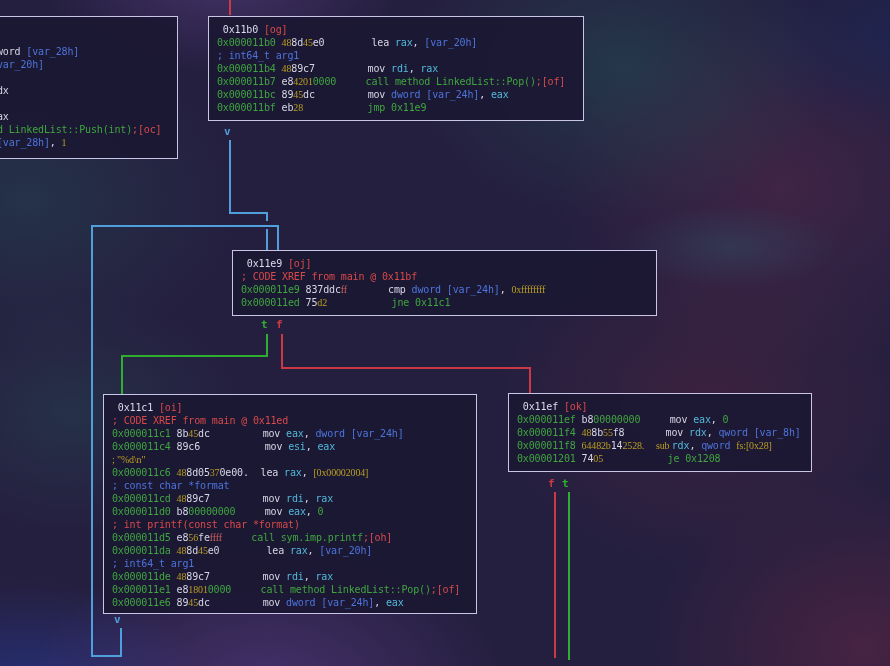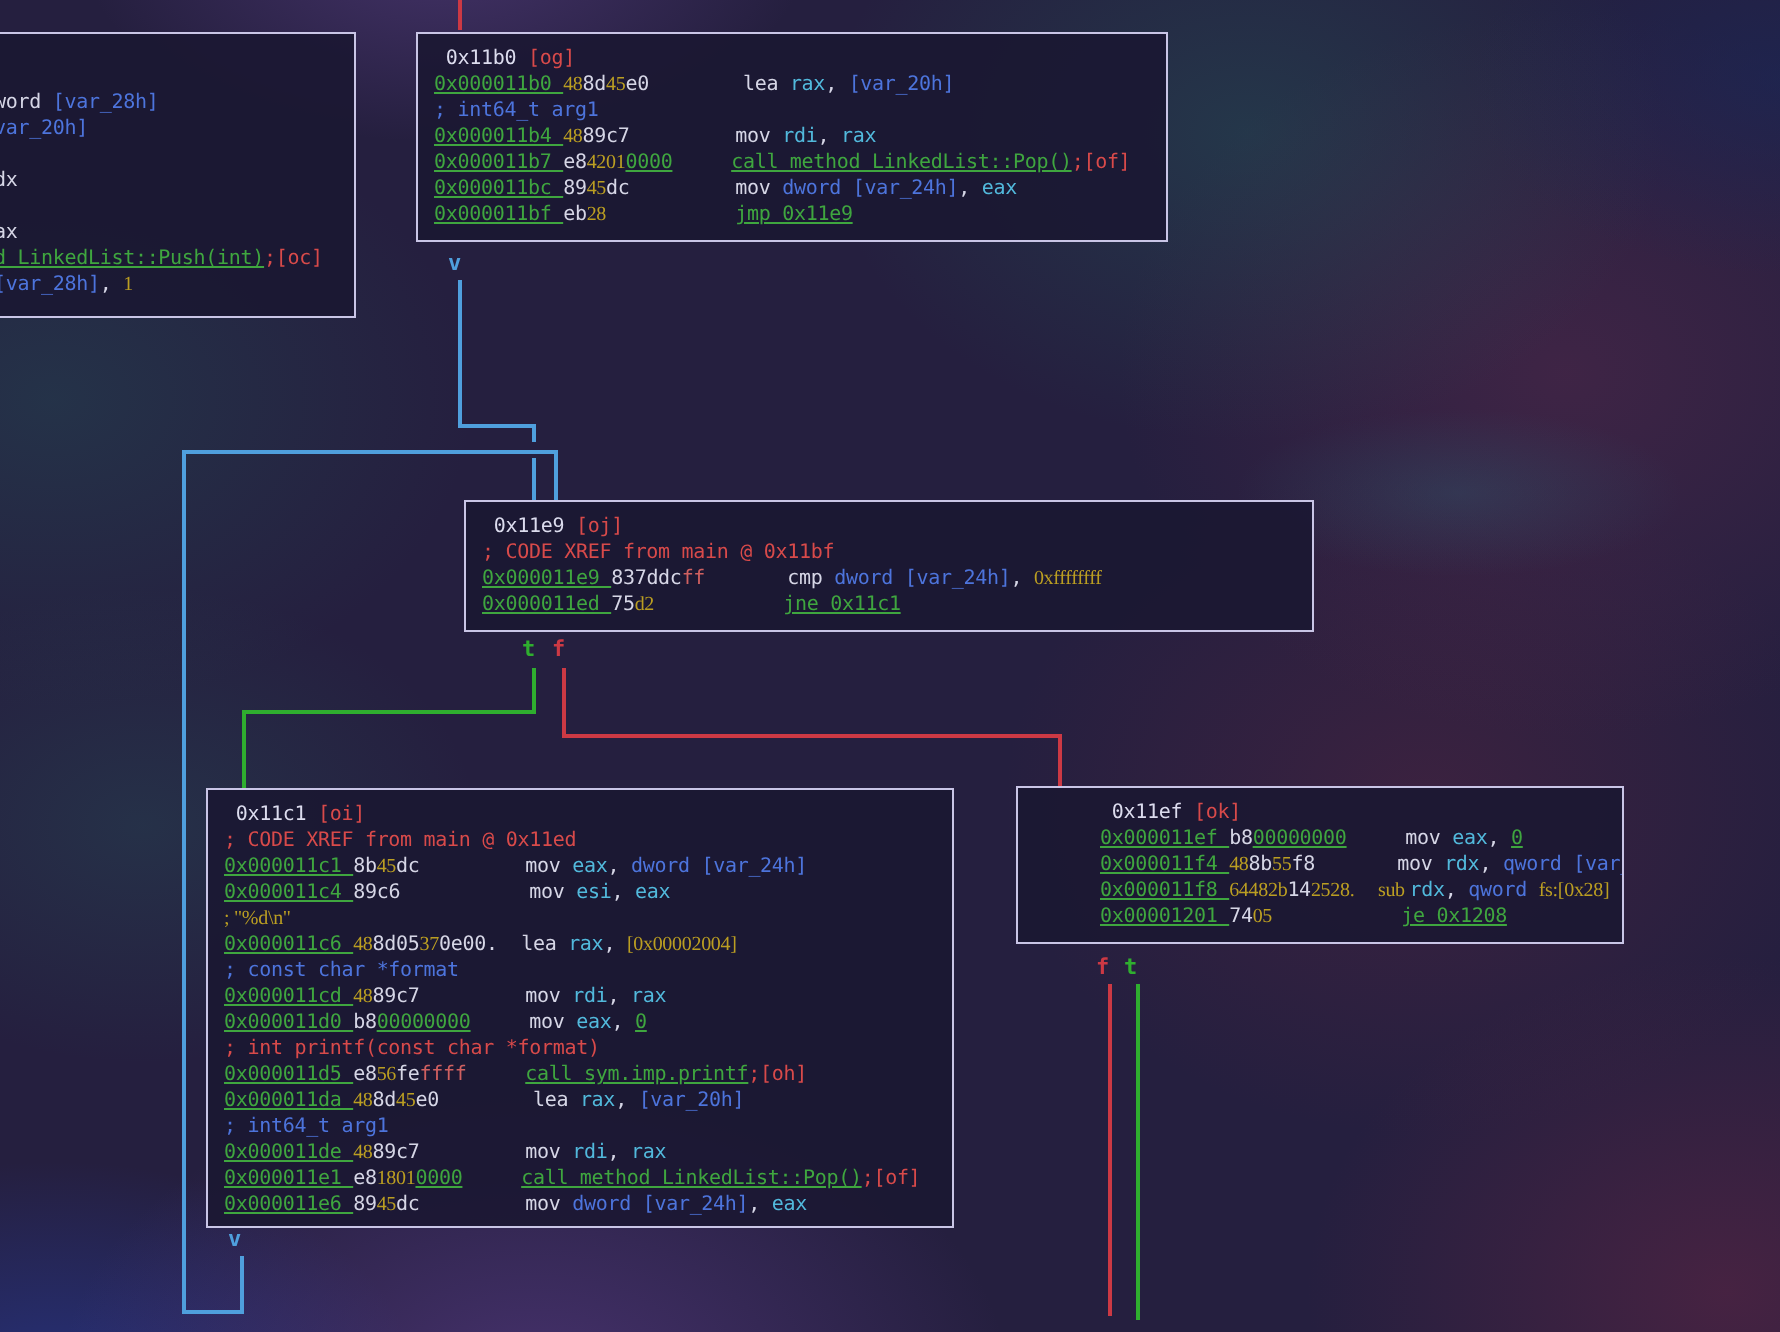--- a/index.html
+++ b/index.html
@@ -27,23 +27,23 @@
     border:1.5px solid var(--c-block_border);
   }
   .block pre{
     margin:0;padding:6px 8px 0 8px;
     font-family:"DejaVu Sans Mono", monospace;
     font-size:10px;line-height:13px;letter-spacing:-0.15px;
     white-space:pre;overflow:hidden;
   }
   .block pre.tight{padding-top:2px;}
   .ln{height:13px;}
-  .c-g{color:var(--c-g);text-decoration:underline;} .c-w{color:var(--c-w);} .c-y{color:var(--c-y);font-family:Liberation Serif, serif;}
+  .c-g{color:var(--c-g);} .c-w{color:var(--c-w);} .c-y{color:var(--c-y);font-family:Liberation Serif, serif;}
   .c-b{color:var(--c-b);} .c-c{color:var(--c-c);} .c-r{color:var(--c-r);}
-  .c-s{color:var(--c-s);} .c-t{color:var(--c-t);}
+  .c-s{color:var(--c-s);font-family:Liberation Serif, serif;} .c-t{color:var(--c-t);}
   .edge{position:absolute;}
   .edge.cyan{background:var(--c-edge_cyan);}
   .edge.green{background:var(--c-edge_green);}
   .edge.red{background:var(--c-edge_red);}
   .elabel{
     position:absolute;font-family:"DejaVu Sans Mono", monospace;
     font-size:11px;line-height:12px;font-weight:bold;
   }
   .elabel.cyan{color:var(--c-edge_cyan);}
   .elabel.green{color:var(--c-edge_green);}
@@ -63,21 +63,21 @@
   </div>
 
   <div class="block" style="left:232px;top:250px;width:425px;height:66px;">
     <pre><div class="ln"><span class="c-t"> 0x11e9 </span><span class="c-r">[oj]</span></div><div class="ln"><span class="c-r">; CODE XREF from main @ 0x11bf</span></div><div class="ln"><span class="c-g">0x000011e9 </span><span class="c-w">837ddc</span><span class="c-s">ff</span><span class="c-w">       </span><span class="c-w">cmp </span><span class="c-b">dword [var_24h]</span><span class="c-w">, </span><span class="c-y">0xffffffff</span></div><div class="ln"><span class="c-g">0x000011ed </span><span class="c-w">75</span><span class="c-y">d2</span><span class="c-w">           </span><span class="c-g">jne 0x11c1</span></div></pre>
   </div>
 
   <div class="block" style="left:103px;top:394px;width:374px;height:220px;">
     <pre><div class="ln"><span class="c-t"> 0x11c1 </span><span class="c-r">[oi]</span></div><div class="ln"><span class="c-r">; CODE XREF from main @ 0x11ed</span></div><div class="ln"><span class="c-g">0x000011c1 </span><span class="c-w">8b</span><span class="c-y">45</span><span class="c-w">dc</span><span class="c-w">         </span><span class="c-w">mov </span><span class="c-c">eax</span><span class="c-w">, </span><span class="c-b">dword [var_24h]</span></div><div class="ln"><span class="c-g">0x000011c4 </span><span class="c-w">89c6</span><span class="c-w">           </span><span class="c-w">mov </span><span class="c-c">esi</span><span class="c-w">, </span><span class="c-c">eax</span></div><div class="ln"><span class="c-y">; "%d\n"</span></div><div class="ln"><span class="c-g">0x000011c6 </span><span class="c-y">48</span><span class="c-w">8d05</span><span class="c-y">37</span><span class="c-w">0e00.</span><span class="c-w">  </span><span class="c-w">lea </span><span class="c-c">rax</span><span class="c-w">, </span><span class="c-y">[0x00002004]</span></div><div class="ln"><span class="c-b">; const char *format</span></div><div class="ln"><span class="c-g">0x000011cd </span><span class="c-y">48</span><span class="c-w">89c7</span><span class="c-w">         </span><span class="c-w">mov </span><span class="c-c">rdi</span><span class="c-w">, </span><span class="c-c">rax</span></div><div class="ln"><span class="c-g">0x000011d0 </span><span class="c-w">b8</span><span class="c-g">00000000</span><span class="c-w">     </span><span class="c-w">mov </span><span class="c-c">eax</span><span class="c-w">, </span><span class="c-g">0</span></div><div class="ln"><span class="c-r">; int printf(const char *format)</span></div><div class="ln"><span class="c-g">0x000011d5 </span><span class="c-w">e8</span><span class="c-y">56</span><span class="c-w">fe</span><span class="c-s">ffff</span><span class="c-w">     </span><span class="c-g">call sym.imp.printf</span><span class="c-r">;[oh]</span></div><div class="ln"><span class="c-g">0x000011da </span><span class="c-y">48</span><span class="c-w">8d</span><span class="c-y">45</span><span class="c-w">e0</span><span class="c-w">        </span><span class="c-w">lea </span><span class="c-c">rax</span><span class="c-w">, </span><span class="c-b">[var_20h]</span></div><div class="ln"><span class="c-b">; int64_t arg1</span></div><div class="ln"><span class="c-g">0x000011de </span><span class="c-y">48</span><span class="c-w">89c7</span><span class="c-w">         </span><span class="c-w">mov </span><span class="c-c">rdi</span><span class="c-w">, </span><span class="c-c">rax</span></div><div class="ln"><span class="c-g">0x000011e1 </span><span class="c-w">e8</span><span class="c-y">1801</span><span class="c-g">0000</span><span class="c-w">     </span><span class="c-g">call method LinkedList::Pop()</span><span class="c-r">;[of]</span></div><div class="ln"><span class="c-g">0x000011e6 </span><span class="c-w">89</span><span class="c-y">45</span><span class="c-w">dc</span><span class="c-w">         </span><span class="c-w">mov </span><span class="c-b">dword [var_24h]</span><span class="c-w">, </span><span class="c-c">eax</span></div></pre>
   </div>
 
-  <div class="block" style="left:508px;top:393px;width:304px;height:79px;padding-left:33px;">
+  <div class="block" style="left:508px;top:393px;width:304px;height:79px;">
     <pre><div class="ln"><span class="c-t"> 0x11ef </span><span class="c-r">[ok]</span></div><div class="ln"><span class="c-g">0x000011ef </span><span class="c-w">b8</span><span class="c-g">00000000</span><span class="c-w">     </span><span class="c-w">mov </span><span class="c-c">eax</span><span class="c-w">, </span><span class="c-g">0</span></div><div class="ln"><span class="c-g">0x000011f4 </span><span class="c-y">48</span><span class="c-w">8b</span><span class="c-y">55</span><span class="c-w">f8</span><span class="c-w">       </span><span class="c-w">mov </span><span class="c-c">rdx</span><span class="c-w">, </span><span class="c-b">qword [var_8h]</span></div><div class="ln"><span class="c-g">0x000011f8 </span><span class="c-y">64482b</span><span class="c-w">14</span><span class="c-y">2528.</span><span class="c-w">  </span><span class="c-y">sub </span><span class="c-c">rdx</span><span class="c-w">, </span><span class="c-b">qword </span><span class="c-y">fs:[0x28]</span></div><div class="ln"><span class="c-g">0x00001201 </span><span class="c-w">74</span><span class="c-y">05</span><span class="c-w">           </span><span class="c-g">je 0x1208</span></div></pre>
   </div>
 
   <div class="edge red" style="left:229px;top:0;width:1.5px;height:15px;"></div>
 
   <div class="elabel cyan" style="left:224px;top:126px;">v</div>
   <div class="edge cyan" style="left:229px;top:140px;width:1.5px;height:73px;"></div>
   <div class="edge cyan" style="left:229px;top:212px;width:39px;height:1.5px;"></div>
   <div class="edge cyan" style="left:266px;top:213px;width:1.5px;height:8px;"></div>
   <div class="edge cyan" style="left:266px;top:229px;width:1.5px;height:21px;"></div>

